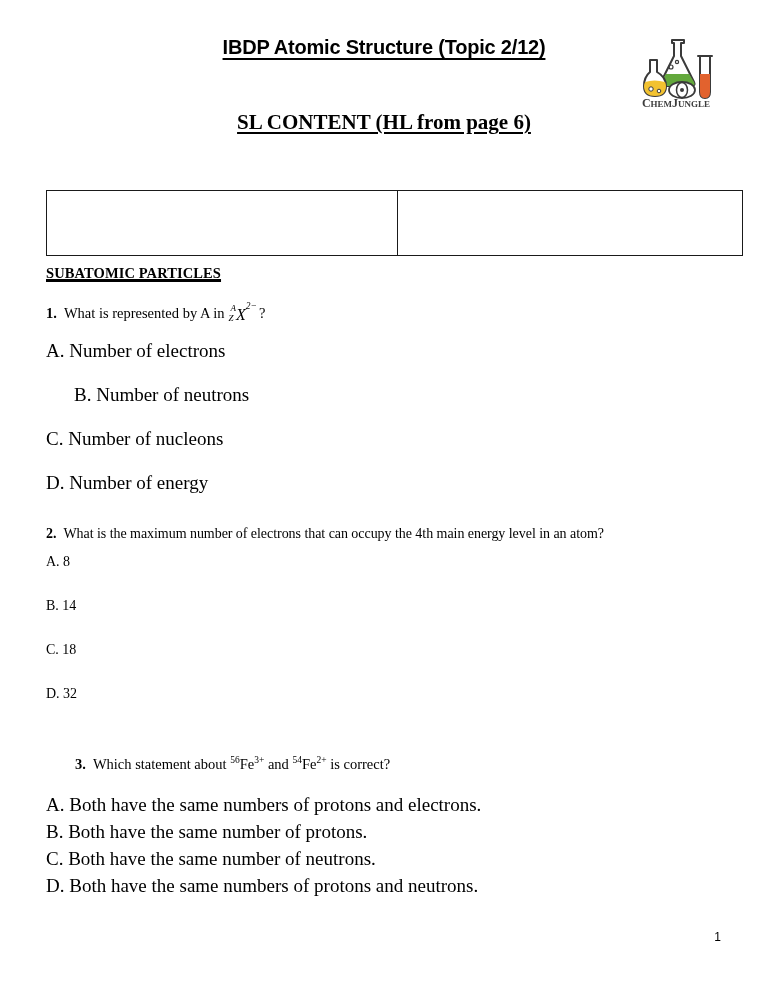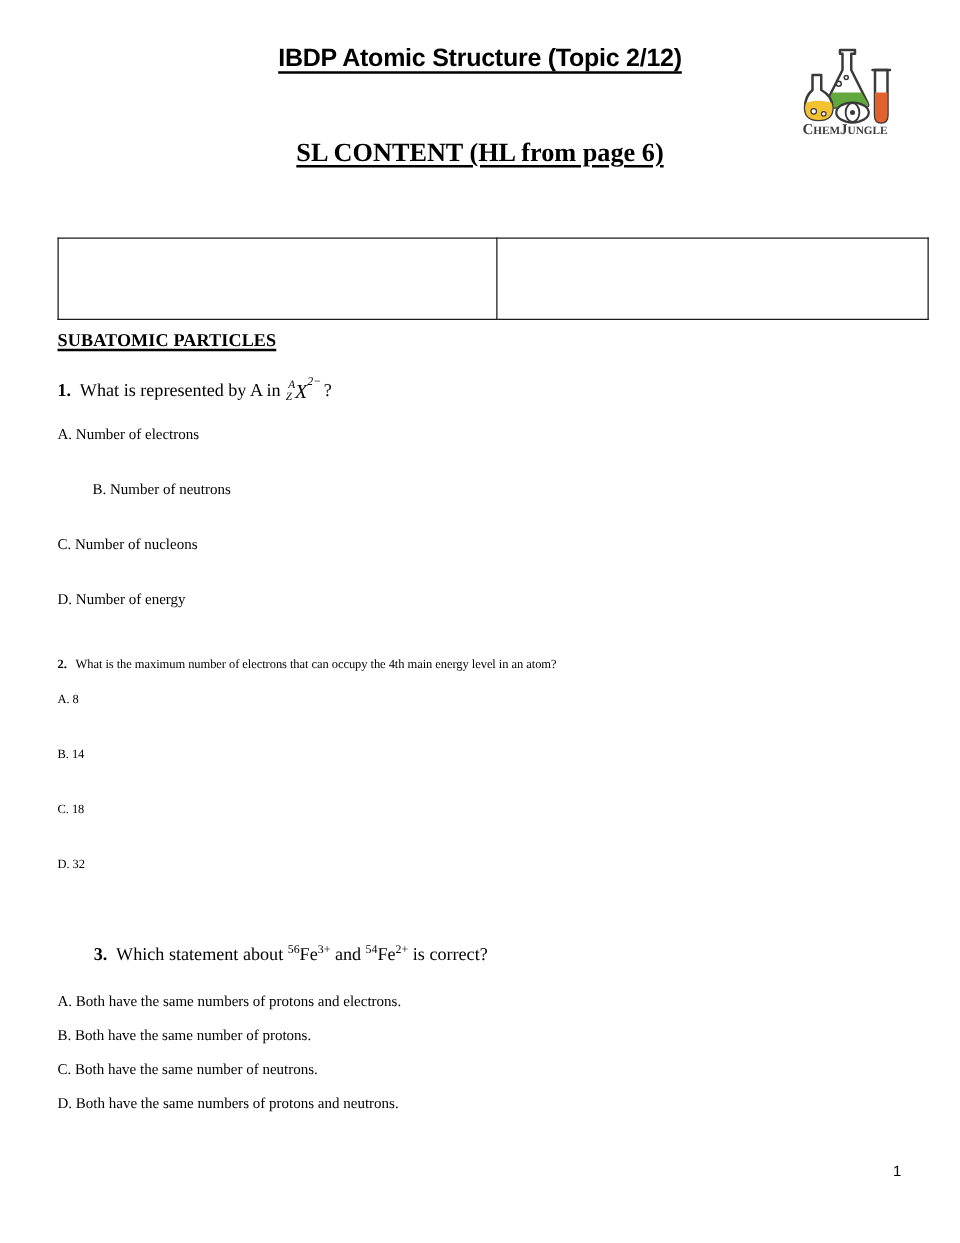--- a/index.html
+++ b/index.html
@@ -82,21 +82,21 @@
     font-family: "Liberation Serif", serif;
     font-weight: bold;
     font-size: 14.5px;
   }
   .sec-heading span.u {
     text-decoration: underline;
     text-underline-offset: 2px;
     text-decoration-thickness: 1.6px;
   }
   #eq-heading { top: 156px; }
-  #subatomic-heading { top: 265px; letter-spacing: 0.1px; }
+  #subatomic-heading { top: 265px; letter-spacing: 0.1px; text-decoration: underline; }
 
   
   .eq-table {
     position: absolute;
     left: 46px;
     top: 190px;
     width: 674px;
     height: 58px;
     border-collapse: collapse;
     table-layout: fixed;
@@ -122,28 +122,28 @@
   }
   .question .qnum {
     font-weight: bold;
     margin-right: 7px;
   }
 
   .option {
     position: absolute;
     left: 46px;
     font-family: "Liberation Serif", serif;
-    font-size: 12px;
+    font-size: 19px;
     line-height: 1.2;
     white-space: nowrap;
   }
 
   
   .q2-text, .q2-opt {
-    font-size: 10px;
+    font-size: 14px;
     letter-spacing: -0.05px;
   }
 
   
   .isotope {
     display: inline-block;
     font-family: "Liberation Serif", serif;
     font-style: italic;
     position: relative;
     margin-left: 4px;

